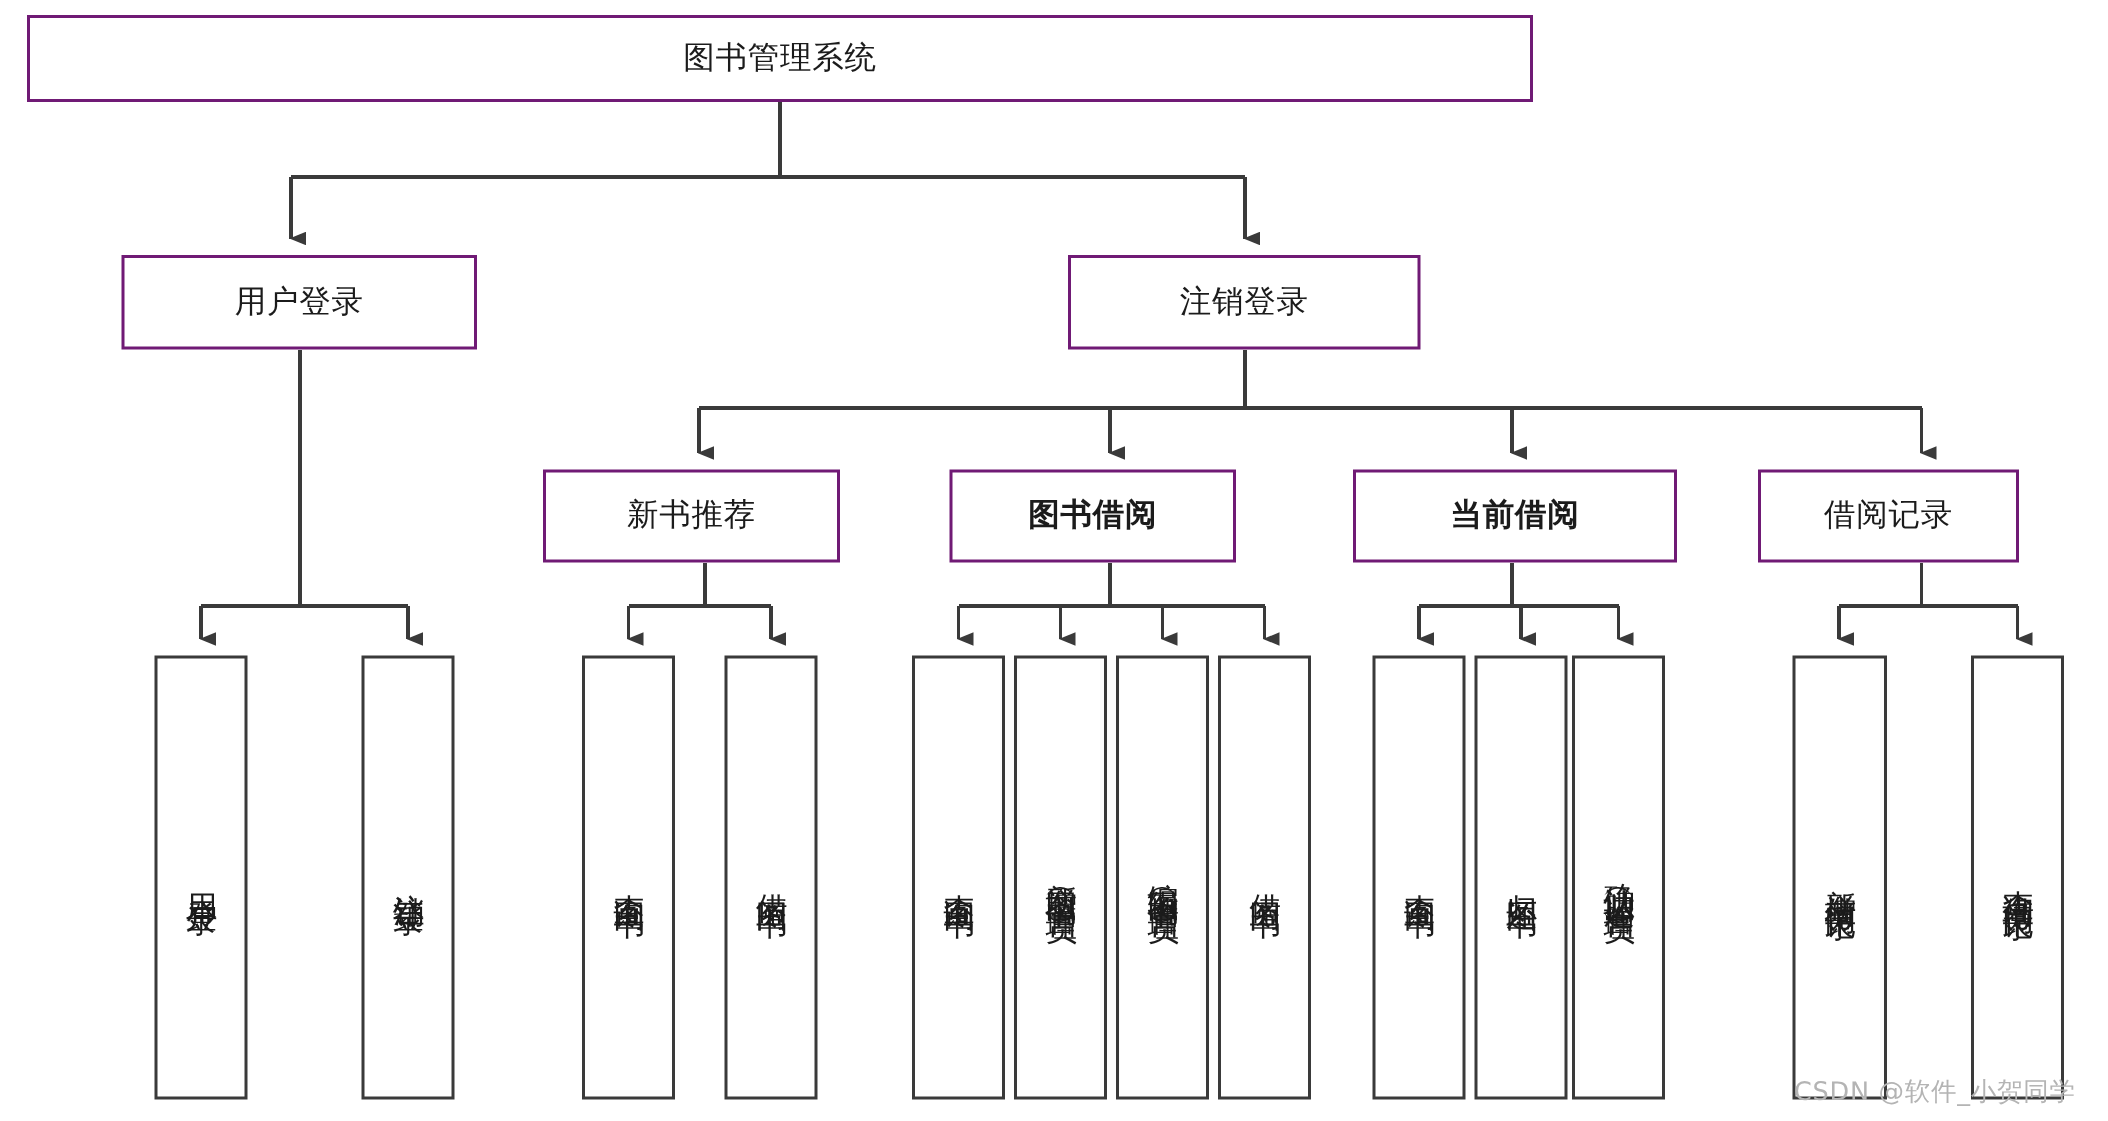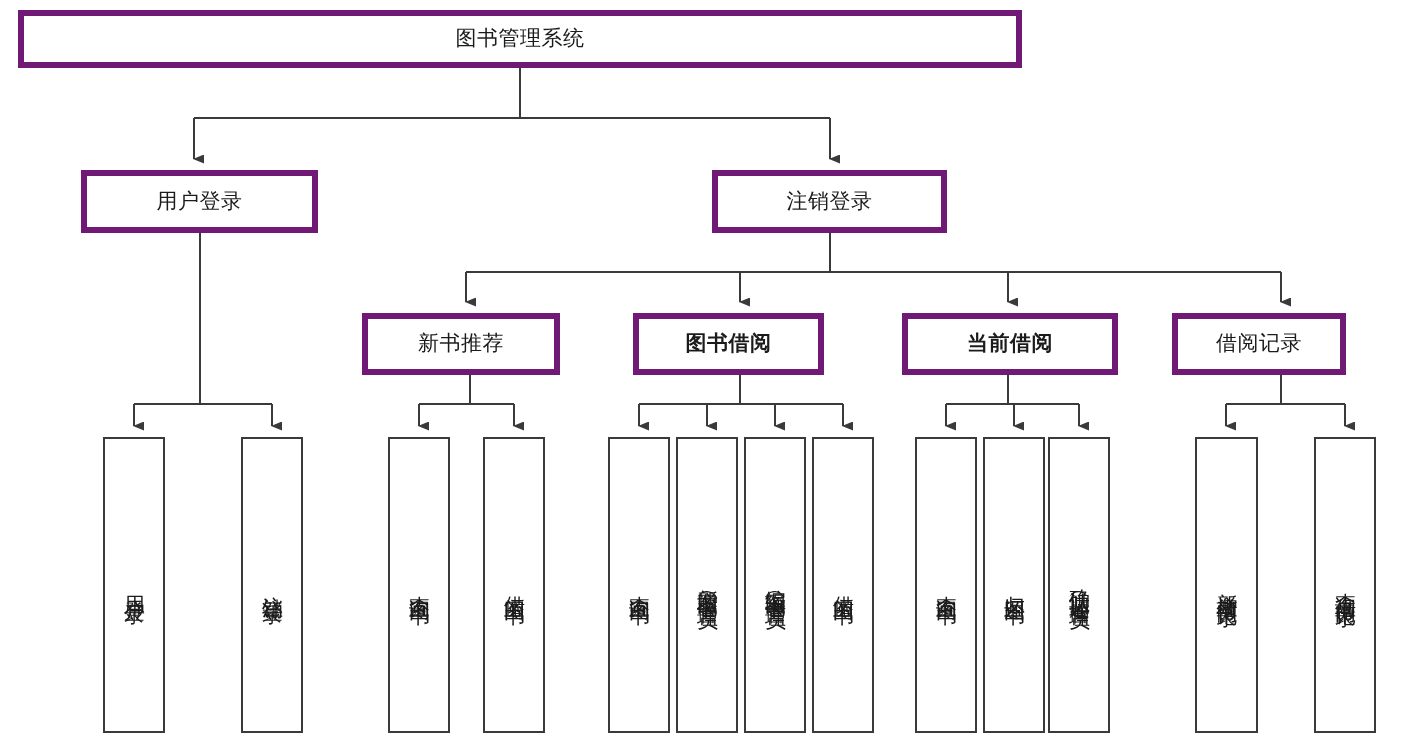--- a/index.html
+++ b/index.html
@@ -19,21 +19,21 @@
     position: absolute;
     left: 0;
     top: 0;
     width: 1405px;
     height: 747px;
   }
   .node-box {
     position: absolute;
     box-sizing: border-box;
     background: #ffffff;
-    border: 6px solid #701a75;
+    border: 2px solid #701a75;
     display: flex;
     align-items: center;
     justify-content: center;
   }
   .node-label-h {
     font-size: 21px;
     color: #1b1b1b;
     line-height: 1.1;
     letter-spacing: 0.5px;
     white-space: nowrap;
@@ -169,14 +169,15 @@
         <span class="node-label-v">确认归还（管理员）</span>
       </div>
       <div class="leaf-box" style="left: 1195px; top: 437px; width: 63px; height: 296px;">
         <span class="node-label-v">新增借阅记录</span>
       </div>
       <div class="leaf-box" style="left: 1314px; top: 437px; width: 62px; height: 296px;">
         <span class="node-label-v">查询借阅记录</span>
       </div>
     </div>
 
+  <div class="watermark" style="left: 1196px; top: 716px;">CSDN @软件_小贺同学</div>
 
 </div>
 
 </body></html>

